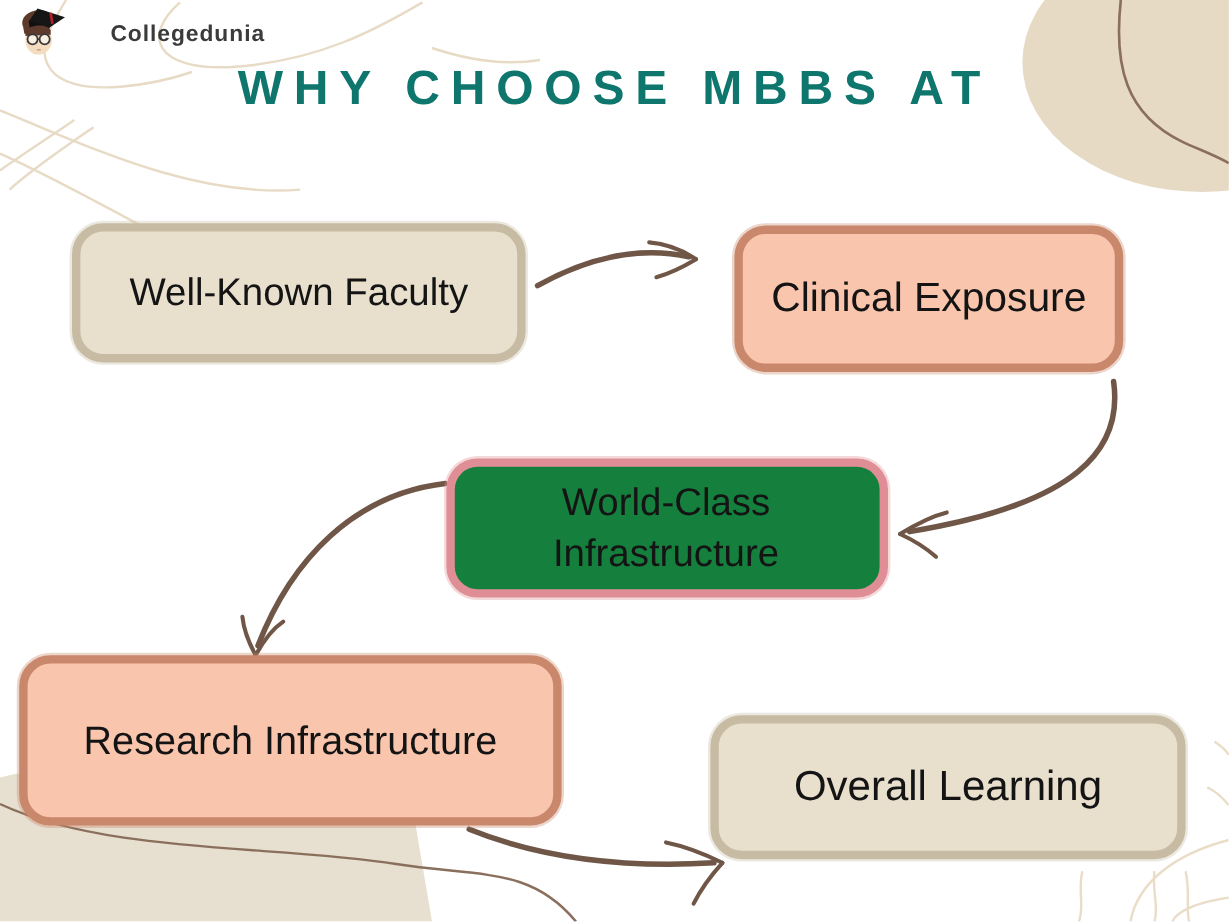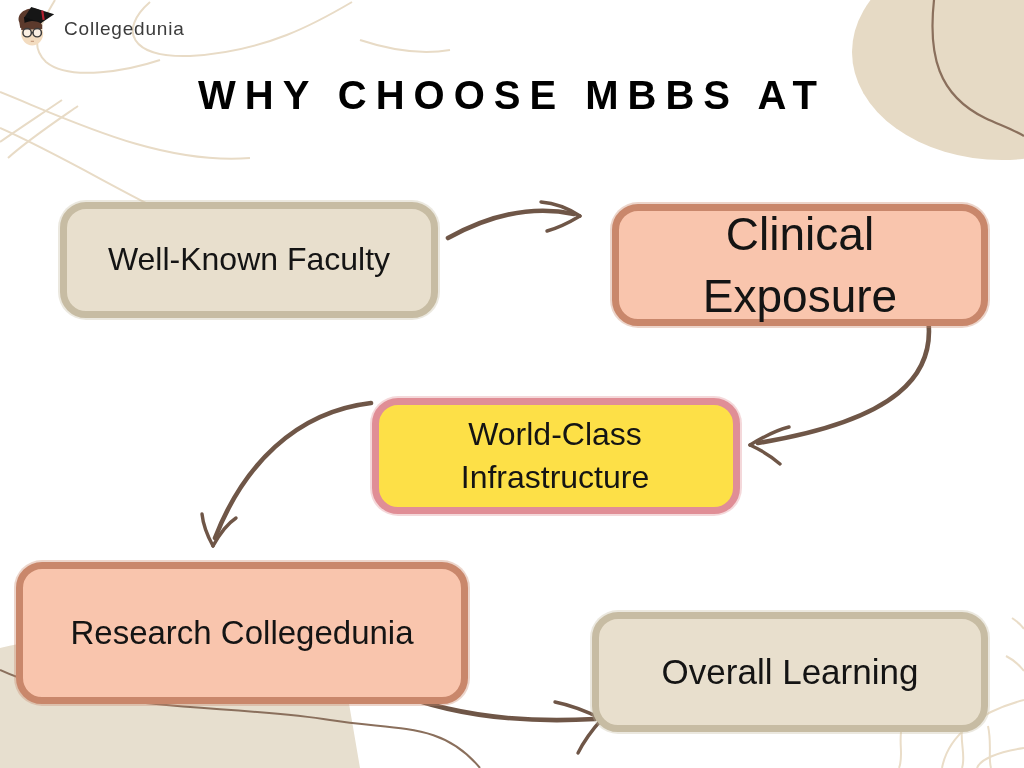--- a/index.html
+++ b/index.html
@@ -7,36 +7,36 @@
     width:1024px;height:768px;overflow:hidden;
     font-family:"Liberation Sans", sans-serif;
     background:#ffffff;position:relative;
   }
   .stage{position:absolute;inset:0;width:1024px;height:768px;}
   .decor-svg{position:absolute;left:0;top:0;pointer-events:none;}
   .brand{
     position:absolute;left:12px;top:6px;display:flex;align-items:center;gap:8px;z-index:5;
   }
   .brand-name{
-    font-size:19px;font-weight:normal;color:#3b3b3b;letter-spacing:.8px;
+    font-size:19px;font-weight:bold;color:#3b3b3b;letter-spacing:.8px;margin-left:28px;
   }
   .title{
     position:absolute;left:0;right:0;top:44px;text-align:center;z-index:4;
-    color:#000000;font-weight:800;font-size:40px;letter-spacing:9px;line-height:1.5;margin-top:21px;
+    color:#0f766e;font-weight:800;font-size:40px;letter-spacing:9px;line-height:1.5;
   }
   .node{
     position:absolute;display:flex;align-items:center;justify-content:center;
     border-radius:26px;color:#141414;text-align:center;z-index:3;
-    font-size:32px;line-height:1.35;padding:4px 14px;box-sizing:border-box;margin-top:16px;
+    font-size:32px;line-height:1.35;padding:4px 14px;box-sizing:border-box;
   }
   .beige{background:#e8dfcd;border:7px solid #c7bca3;box-shadow:0 0 0 2px rgba(199,188,163,.35);}
   .peach{background:#f9c5ad;border:7px solid #c9876b;box-shadow:0 0 0 2px rgba(201,135,107,.35);}
-  .pink{background:#fde047;border:7px solid #e08e96;box-shadow:0 0 0 2px rgba(224,142,150,.35);padding-left:12px;}
+  .pink{background:#15803d;border:7px solid #e08e96;box-shadow:0 0 0 2px rgba(224,142,150,.35);padding-left:12px;}
   #node-well-known-faculty{left:60px;top:186px;width:378px;height:116px;}
-  #node-clinical-exposure{left:612px;top:188px;width:376px;height:122px;font-size:46px;}
+  #node-clinical-exposure{left:612px;top:188px;width:324px;height:122px;font-size:34px;}
   #node-world-class-infrastructure{left:372px;top:382px;width:368px;height:116px;}
   #node-research-possibilities{left:16px;top:546px;width:452px;height:142px;font-size:33px;}
   #node-overall-learning{left:592px;top:596px;width:396px;height:120px;font-size:35px;}
   .arrow-svg{position:absolute;left:0;top:0;z-index:2;pointer-events:none;}
 </style>
 </head>
 <body>
 
 <div class="stage">
 
@@ -122,20 +122,20 @@
 
   <div class="node peach" id="node-clinical-exposure">
     <span>Clinical Exposure</span>
   </div>
 
   <div class="node pink" id="node-world-class-infrastructure">
     <span>World-Class Infrastructure</span>
   </div>
 
   <div class="node peach" id="node-research-possibilities">
-    <span>Research Collegedunia</span>
+    <span>Research Infrastructure</span>
   </div>
 
   <div class="node beige" id="node-overall-learning">
     <span>Overall Learning</span>
   </div>
 
 </div>
 
 </body></html>

